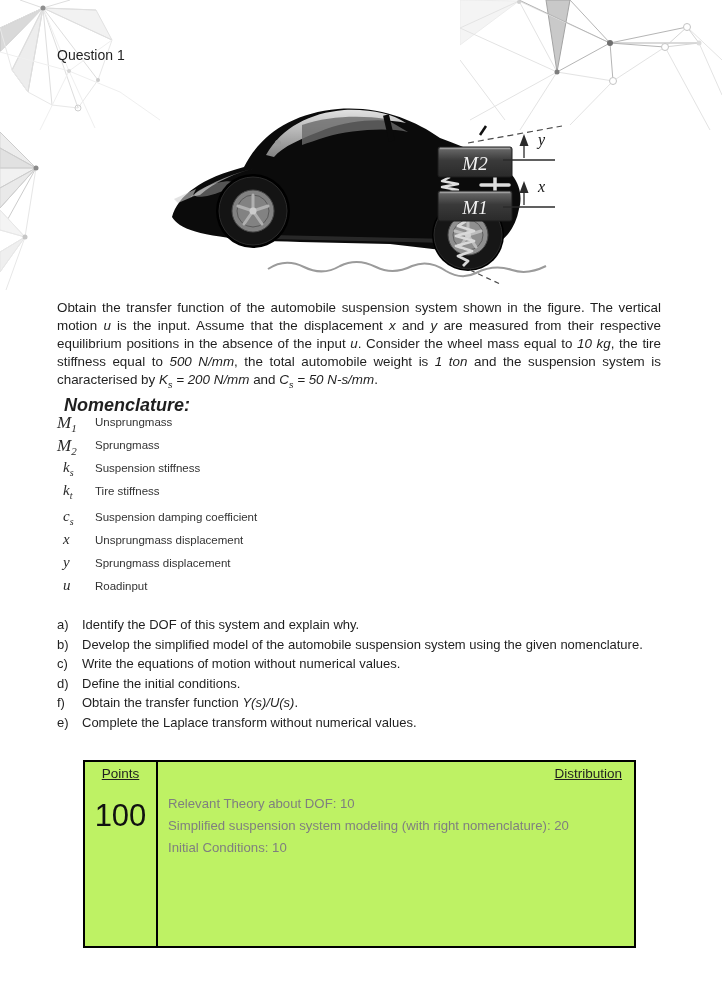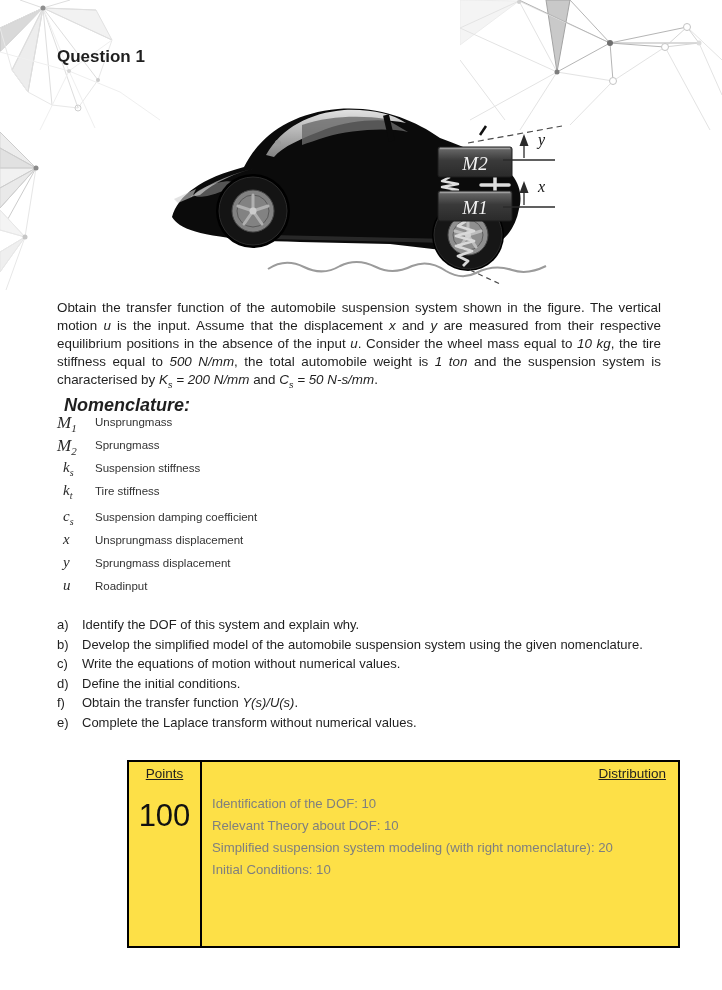--- a/index.html
+++ b/index.html
@@ -1,21 +1,21 @@
 <!DOCTYPE html>
 <html><head>
 <meta charset="utf-8">
 <style>
   html,body{margin:0;padding:0;background:#ffffff;}
   body{width:722px;height:990px;position:relative;overflow:hidden;
        font-family:"Liberation Sans",sans-serif;color:#1f1f1f;}
   .abs{position:absolute;}
   .deco{pointer-events:none;}
 
-  .page-title{left:57px;top:47px;font-size:17px;font-weight:bold;}
+  .page-title{left:57px;top:47px;font-size:14px;font-weight:normal;}
 
   .figure-wrap{left:150px;top:85px;width:430px;height:200px;}
 
   .intro{left:57px;top:286px;width:604px;font-size:13.4px;line-height:18px;
          text-align:justify;}
   .intro i{font-style:italic;}
   .intro sub{font-size:9px;font-style:italic;}
 
   .nom-head{left:64px;top:395px;font-size:18px;font-weight:bold;font-style:italic;}
   .nom-list{left:57px;top:413px;width:420px;}
@@ -26,21 +26,21 @@
   .nom-row.big .nom-sym{font-size:17px;padding-left:0;}
   .nom-sym sub{font-size:10px;}
   .nom-row.big .nom-sym sub{font-size:11px;}
   .nom-desc{font-size:11.5px;color:#333333;padding-top:3px;}
 
   .tasks{left:57px;top:615px;width:612px;font-size:13px;line-height:19.5px;}
   .task{white-space:nowrap;}
   .task-label{display:inline-block;width:25px;}
 
   .points-table{left:83px;top:760px;width:553px;height:188px;border:2px solid #000;
-                display:flex;box-sizing:border-box;background:#fde047;margin-left:44px;}
+                display:flex;box-sizing:border-box;background:#bef264;}
   .col-points{width:71px;border-right:2px solid #000;text-align:center;flex:none;}
   .points-header{margin-top:4px;font-size:13.5px;text-decoration:underline;}
   .points-value{margin-top:17px;font-size:31px;color:#111;}
   .col-dist{flex:1;padding:4px 12px 0 10px;}
   .dist-header{text-align:right;font-size:13.5px;text-decoration:underline;}
   .dist-items{margin-top:12px;font-size:13.2px;line-height:22px;color:#7f7f7f;}
 </style>
 </head>
 <body>
 
@@ -248,19 +248,18 @@
 </div>
 
 <div class="abs points-table">
   <div class="col-points">
     <div class="points-header">Points</div>
     <div class="points-value">100</div>
   </div>
   <div class="col-dist">
     <div class="dist-header">Distribution</div>
     <div class="dist-items">
-      <div>Identification of the DOF: 10</div>
       <div>Relevant Theory about DOF: 10</div>
       <div>Simplified suspension system modeling (with right nomenclature): 20</div>
       <div>Initial Conditions: 10</div>
     </div>
   </div>
 </div>
 
 </body></html>

